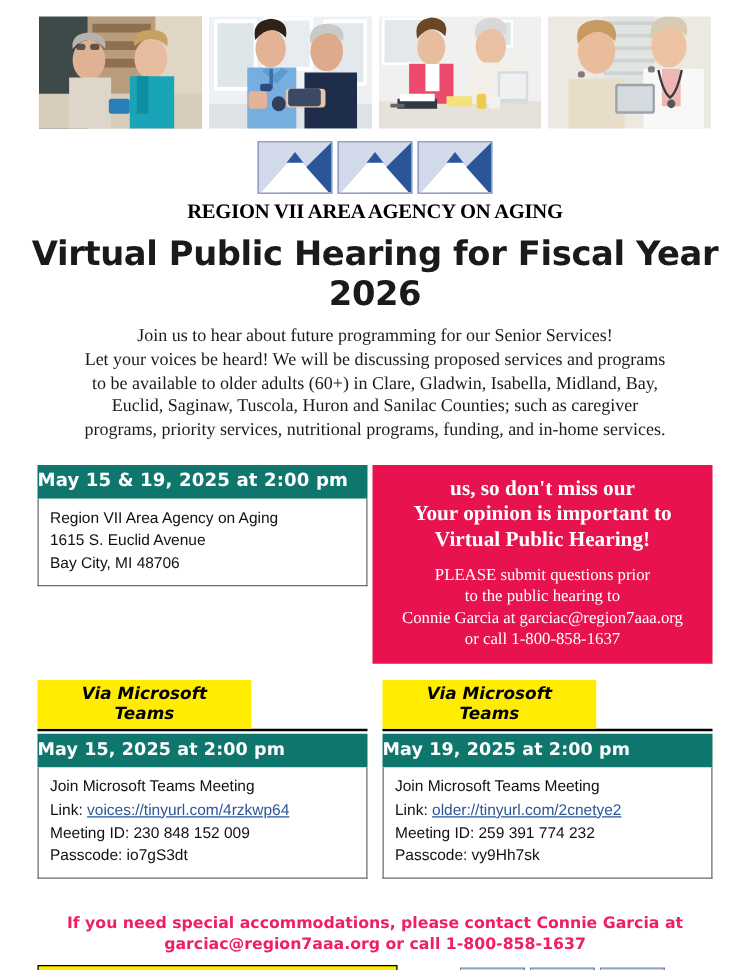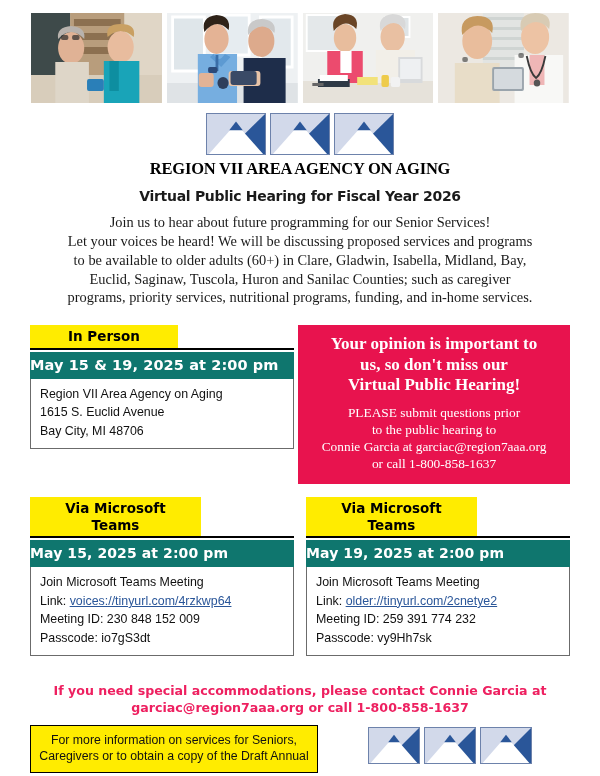--- a/index.html
+++ b/index.html
@@ -62,21 +62,21 @@
     margin-top: 4px;
     color: #000;
     white-space: nowrap;
   }
 
   
   .headline {
     text-align: center;
     font-family: "DejaVu Sans", sans-serif;
     font-weight: bold;
-    font-size: 14px;
+    font-size: 27px;
     line-height: 1.17;
     letter-spacing: -0.3px;
     margin-top: 9px;
     padding: 0 24px;
     color: #1a1a1a;
   }
 
   
   .intro {
     text-align: center;
@@ -114,21 +114,21 @@
     font-family: "DejaVu Sans", sans-serif;
     font-weight: bold;
     font-size: 13.5px;
     letter-spacing: 0px;
     padding: 3px 10px 3px 10px;
     line-height: 1.25;
     color: #000;
     text-align: center;
   }
   .tag.in-person { width: 148px; box-sizing: border-box;}
-  .tag.teams { width: 171px; box-sizing: border-box;}
+  .tag.teams { width: 171px; box-sizing: border-box; font-style: italic;}
 
   .blue-bar {
     background: #0f766e;
     color: #ffffff;
     font-family: "DejaVu Sans", sans-serif;
     font-weight: bold;
     font-size: 14.5px;
     text-align: left;
     padding: 5px 0 6px 0;
     letter-spacing: 0.1px;
@@ -366,35 +366,32 @@
   <div>Join us to hear about future programming for our Senior Services!</div>
   <div>Let your voices be heard! We will be discussing proposed services and programs</div>
   <div>to be available to older adults (60+) in Clare, Gladwin, Isabella, Midland, Bay,</div>
   <div>Euclid, Saginaw, Tuscola, Huron and Sanilac Counties; such as caregiver</div>
   <div>programs, priority services, nutritional programs, funding, and in-home services.</div>
 </div>
 
 <div class="panels">
 
   <div class="col">
-    <div class="tag-wrap">
-      <span class="tag in-person">In Person</span>
-    </div>
     <div class="blue-bar">May 15 &amp; 19, 2025 at 2:00 pm</div>
     <div class="white-body">
       <div class="row">Region VII Area Agency on Aging</div>
       <div class="row">1615 S. Euclid Avenue</div>
       <div class="row">Bay City, MI 48706</div>
     </div>
   </div>
 
   <div class="red-box">
     <div class="red-title">
+      <div>us, so don't miss our</div>
       <div>Your opinion is important to</div>
-      <div>us, so don't miss our</div>
       <div>Virtual Public Hearing!</div>
     </div>
     <div class="red-sub">
       <div>PLEASE submit questions prior</div>
       <div>to the public hearing to</div>
       <div>Connie Garcia at garciac@region7aaa.org</div>
       <div>or  call 1-800-858-1637</div>
     </div>
   </div>
 </div>

